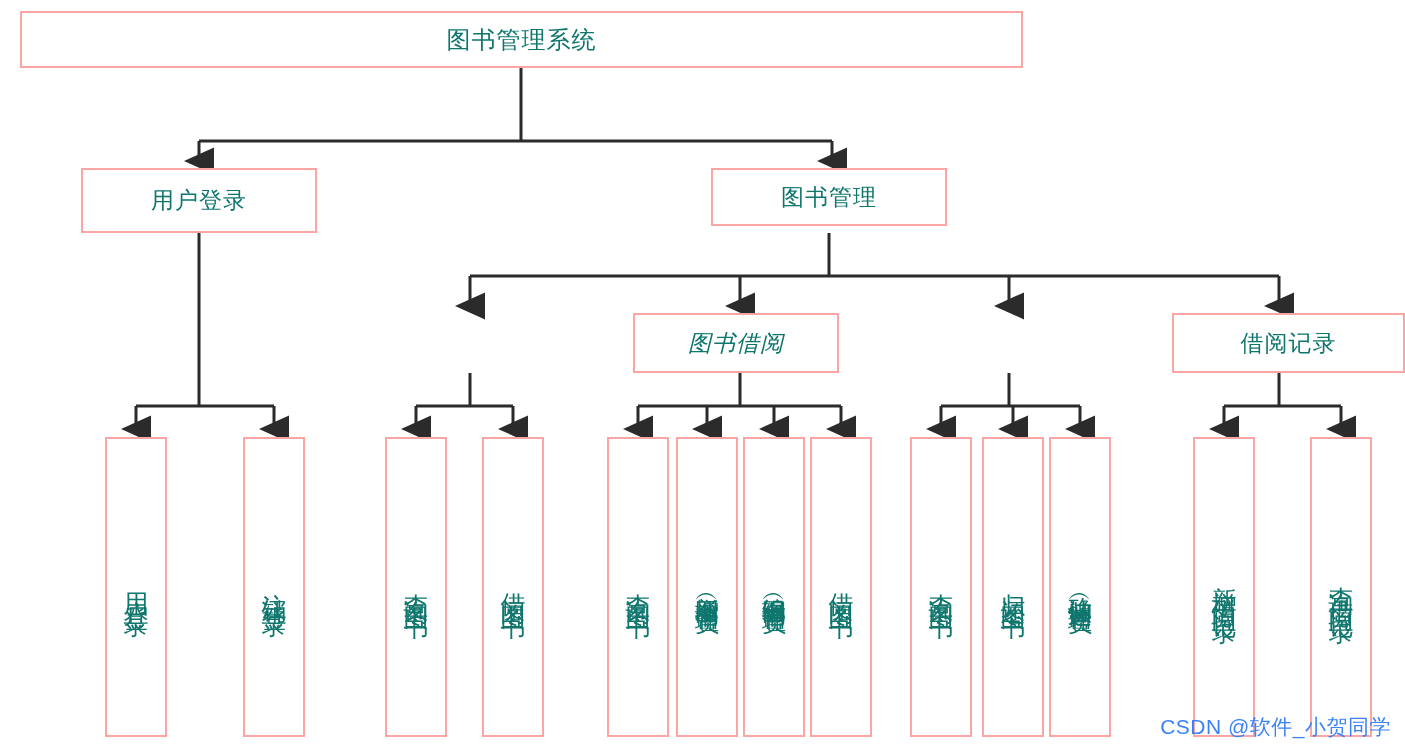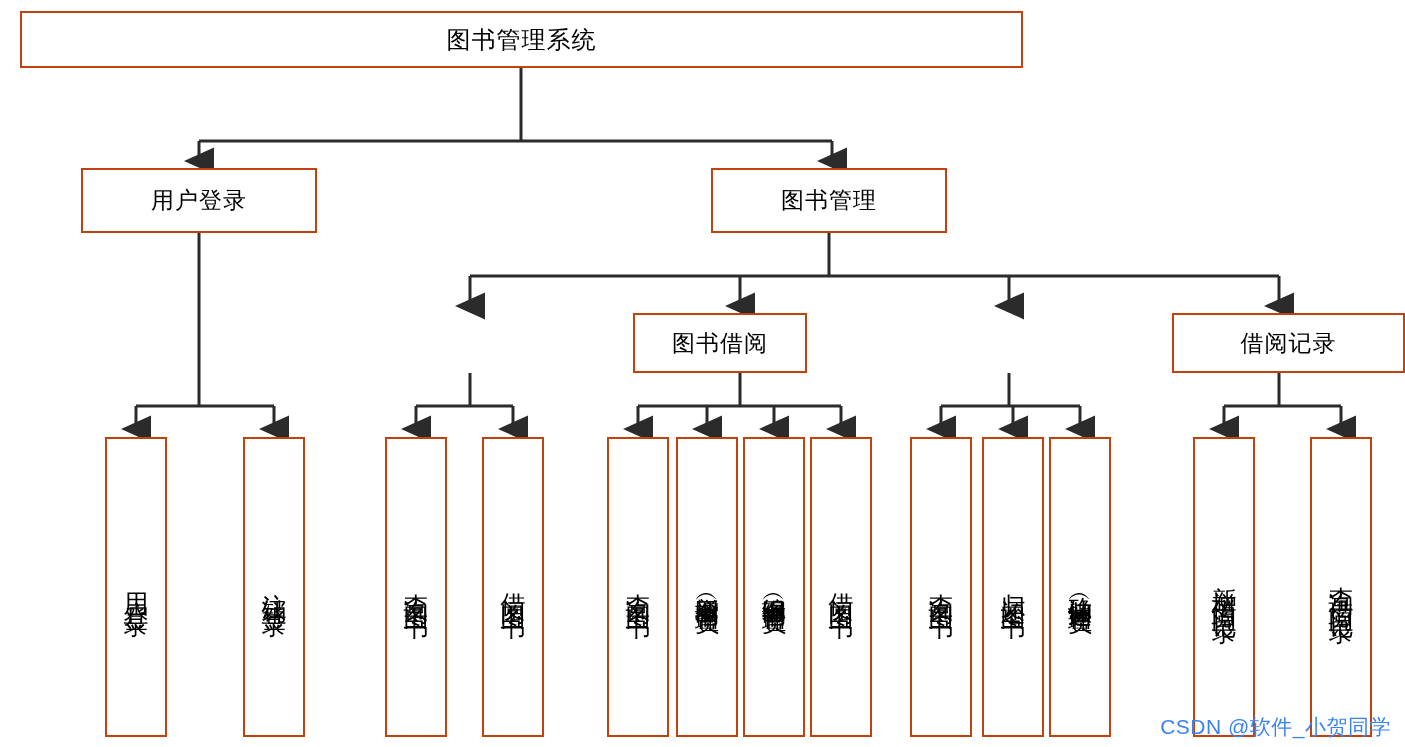--- a/index.html
+++ b/index.html
@@ -22,25 +22,25 @@
     left: 0;
     top: 0;
     width: 1405px;
     height: 747px;
     pointer-events: none;
   }
   .node {
     position: absolute;
     box-sizing: border-box;
     background: #ffffff;
-    border: 2px solid #c2410c;
+    border: 2px solid #fca5a5;
     display: flex;
     align-items: center;
     justify-content: center;
-    color: #000000;
+    color: #0f766e;
     z-index: 2;
   }
   .node .lbl {
     display: block;
     line-height: 1.0;
     white-space: nowrap;
   }
   
   .h-node .lbl {
     font-size: 23px;
@@ -132,25 +132,25 @@
     </g>
   </svg>
 
   <div class="node h-node root" style="left:20px;top:11px;width:1003px;height:57px;">
     <span class="lbl">图书管理系统</span>
   </div>
 
   <div class="node h-node" style="left:81px;top:168px;width:236px;height:65px;">
     <span class="lbl">用户登录</span>
   </div>
-  <div class="node h-node" style="left:711px;top:168px;width:236px;height:65px;">
+  <div class="node h-node" style="left:711px;top:168px;width:236px;height:58px;">
     <span class="lbl">图书管理</span>
   </div>
 
-  <div class="node h-node" style="left:633px;top:313px;width:174px;height:60px;">
+  <div class="node h-node" style="left:633px;top:313px;width:206px;height:60px;font-style:italic;">
     <span class="lbl">图书借阅</span>
   </div>
   <div class="node h-node" style="left:1172px;top:313px;width:233px;height:60px;">
     <span class="lbl">借阅记录</span>
   </div>
 
   <div class="node v-node" style="left:105px;top:437px;width:62px;height:300px;">
     <span class="lbl">用户登录</span>
   </div>
   <div class="node v-node" style="left:243px;top:437px;width:62px;height:300px;">

